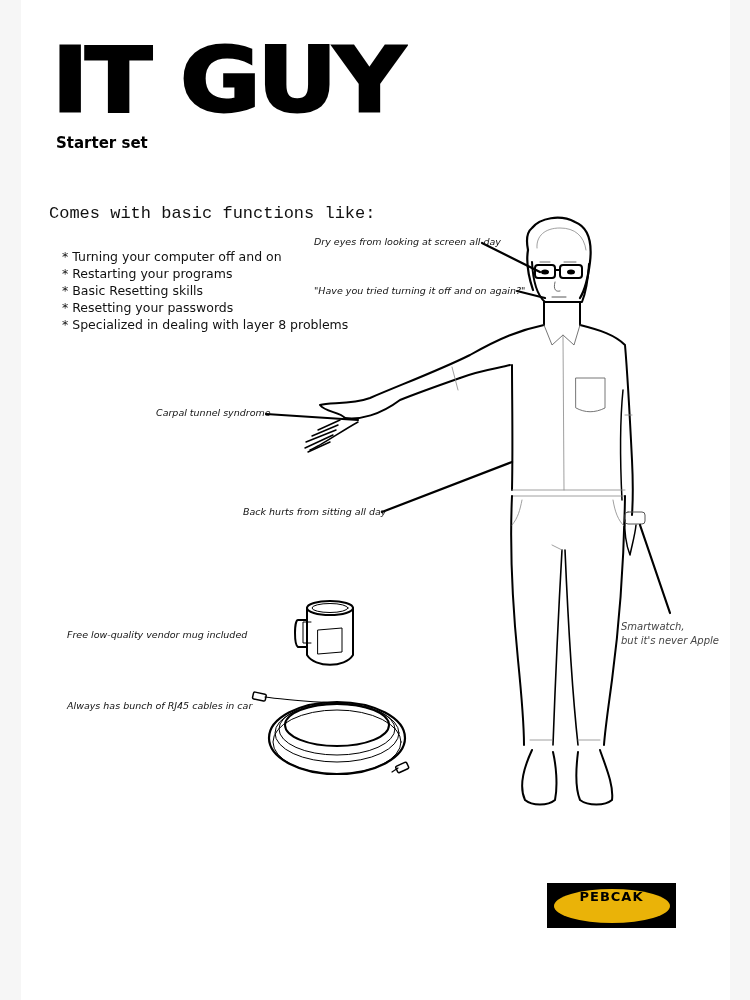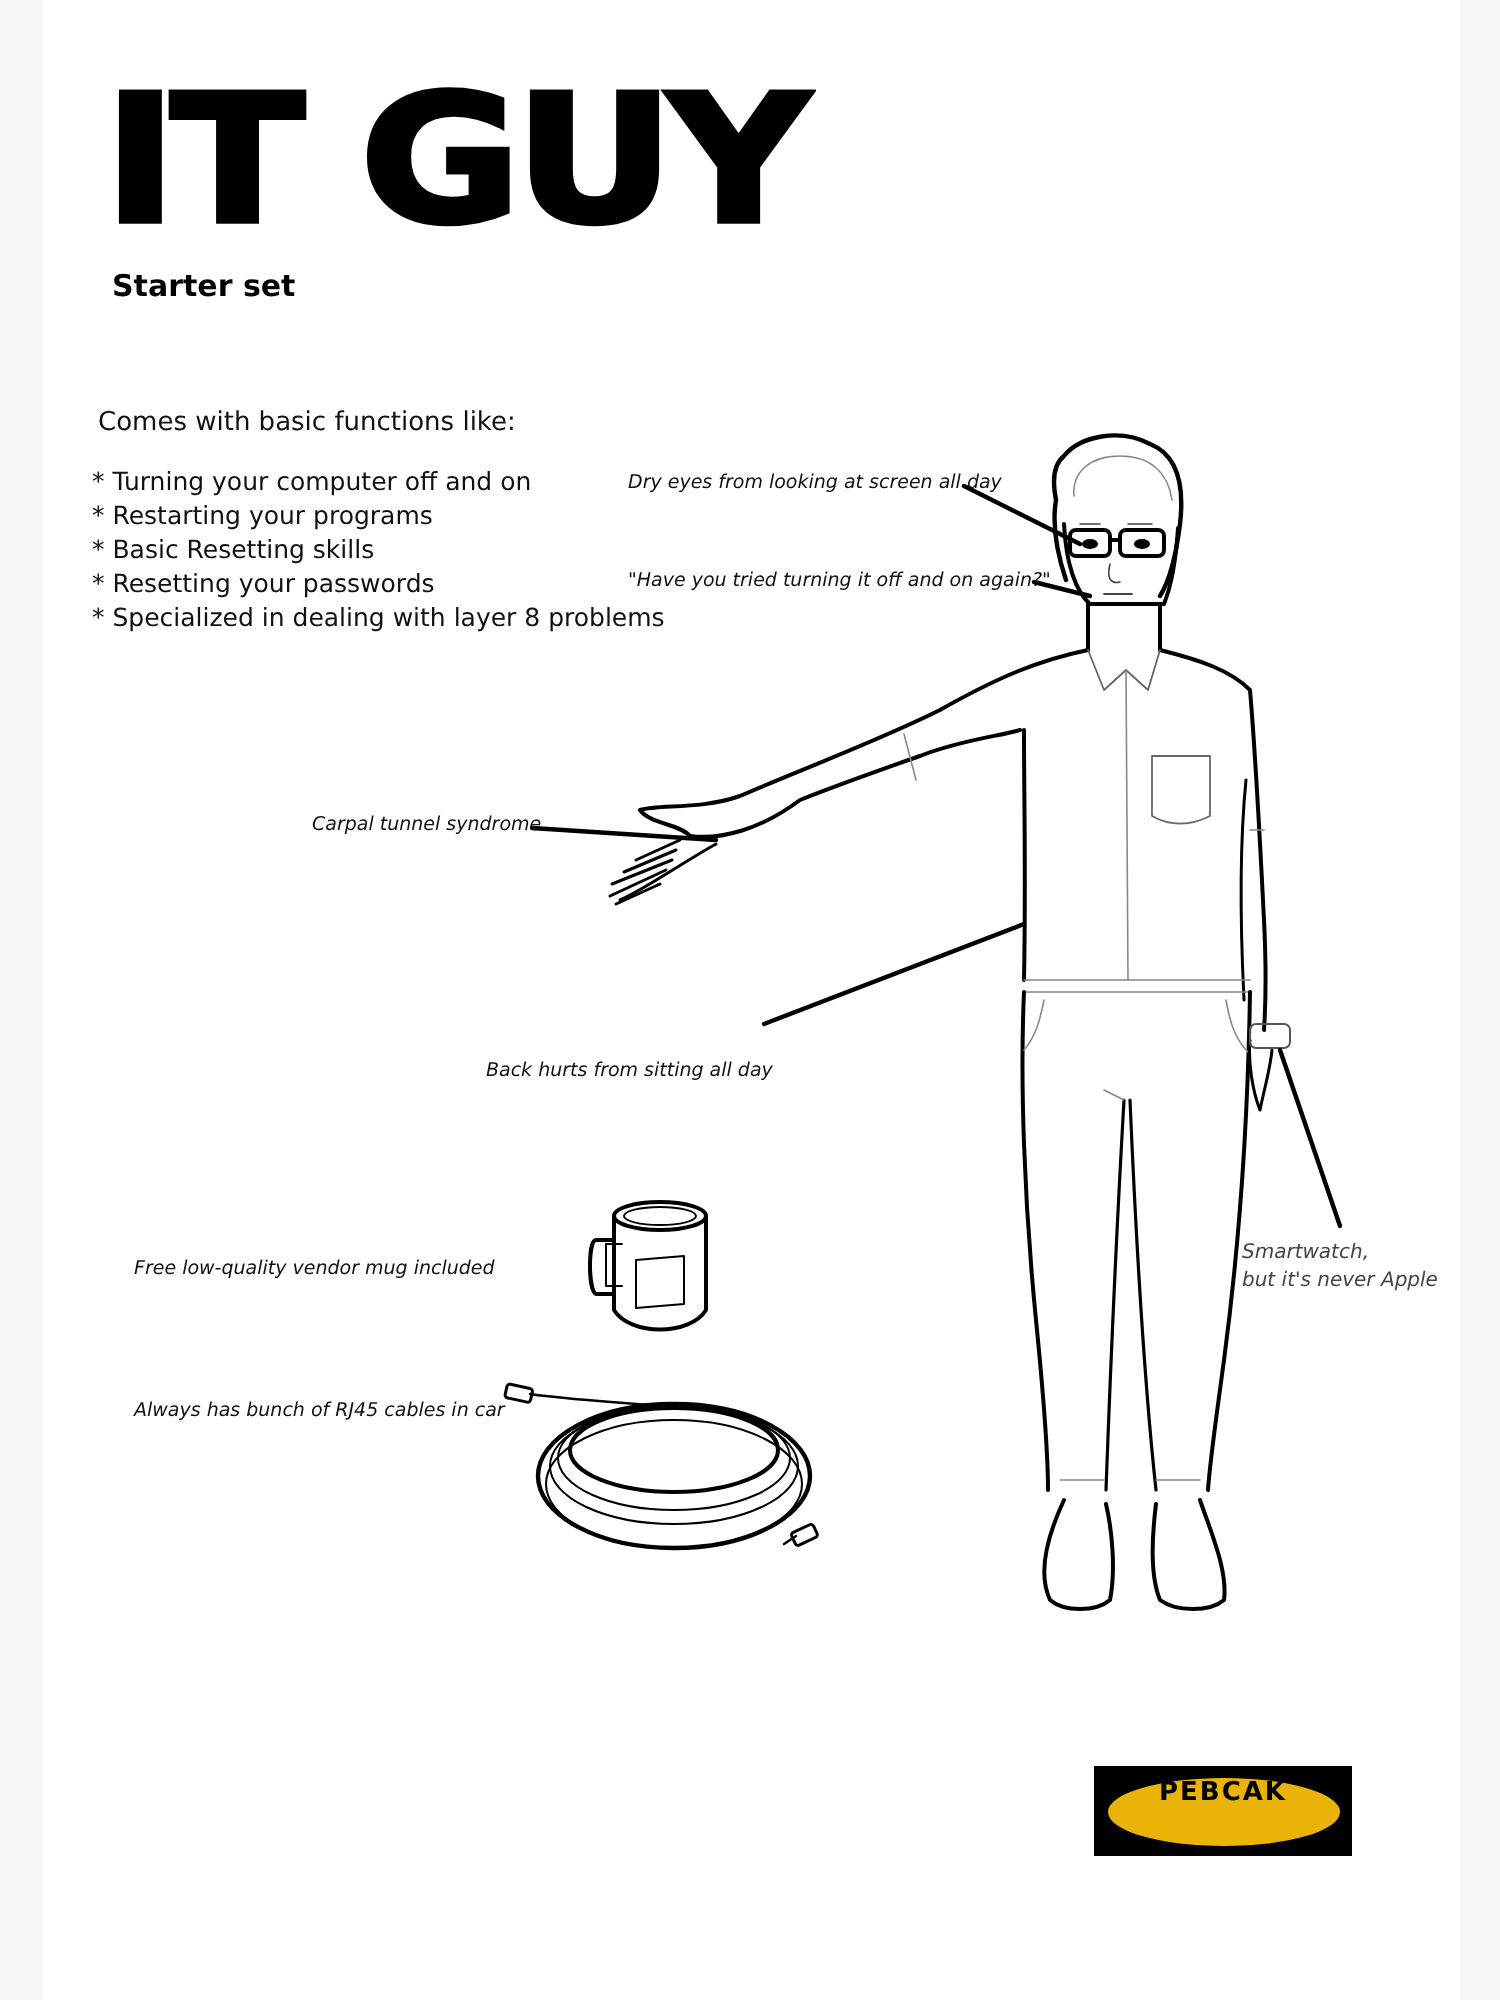--- a/index.html
+++ b/index.html
@@ -16,22 +16,22 @@
     position: absolute; left: 52px; top: 36px;
     font-family: "DejaVu Sans", sans-serif; font-weight: 900;
     font-size: 96px; line-height: 96px; letter-spacing: -3px;
     transform: scaleX(1.02) scaleY(0.92); transform-origin: left top;
     color: #000; -webkit-text-stroke: 3px #000;
   }
   .subtitle {
     position: absolute; left: 56px; top: 134px;
     font-weight: bold; font-size: 15px; color: #000;
   }
-  .intro { position: absolute; left: 49px; top: 204px; font-size: 13px; }
-  .features { position: absolute; left: 46px; top: 232px; list-style: none; margin: 0; padding: 0; }
+  .intro { position: absolute; left: 49px; top: 204px; font-size: 17px; font-family: Liberation Mono, monospace; }
+  .features { position: absolute; left: 46px; top: 232px; list-style: none; margin: 16px; padding: 0; }
   .features li { font-size: 12.5px; line-height: 17px; white-space: nowrap; }
   .lbl { position: absolute; font-size: 9.5px; white-space: nowrap; color: #111; font-style: italic; }
   .lbl-gray { color: #444; line-height: 14px; font-size: 10px; }
   .footer { position: absolute; left: 51px; top: 874px; font-size: 9.5px; line-height: 14.5px; }
   .footer p { margin: 0 0 14px 0; width: 300px; }
   .logo {
     position: absolute; left: 547px; top: 883px; width: 129px; height: 45px; background: #000;
     display: flex; align-items: center; justify-content: center;
   }
   .logo-oval {
@@ -142,21 +142,21 @@
       <rect x="253" y="693" width="13" height="7" rx="1.5" stroke-width="1.5" transform="rotate(12 259 696)"></rect>
       <path d="M398,768 L392,772" stroke-width="1.2"></path>
       <rect x="396" y="764" width="12" height="7" rx="1.5" stroke-width="1.5" transform="rotate(-25 402 767)"></rect>
     </g>
   </g>
 </svg>
 
 <div class="lbl" style="left:314px; top:236px;">Dry eyes from looking at screen all day</div>
 <div class="lbl" style="left:314px; top:285px;">"Have you tried turning it off and on again?"</div>
 <div class="lbl" style="left:156px; top:407px;">Carpal tunnel syndrome</div>
-<div class="lbl" style="left:243px; top:506px;margin-top:24px;">Back hurts from sitting all day</div>
+<div class="lbl" style="left:243px; top:506px;">Back hurts from sitting all day</div>
 <div class="lbl lbl-gray" style="left:621px; top:620px;">
   <div>Smartwatch,</div>
   <div>but it's never Apple</div>
 </div>
 <div class="lbl" style="left:67px; top:629px;">Free low-quality vendor mug included</div>
 <div class="lbl" style="left:67px; top:700px;">Always has bunch of RJ45 cables in car</div>
 
 <div class="footer">
 </div>
 

